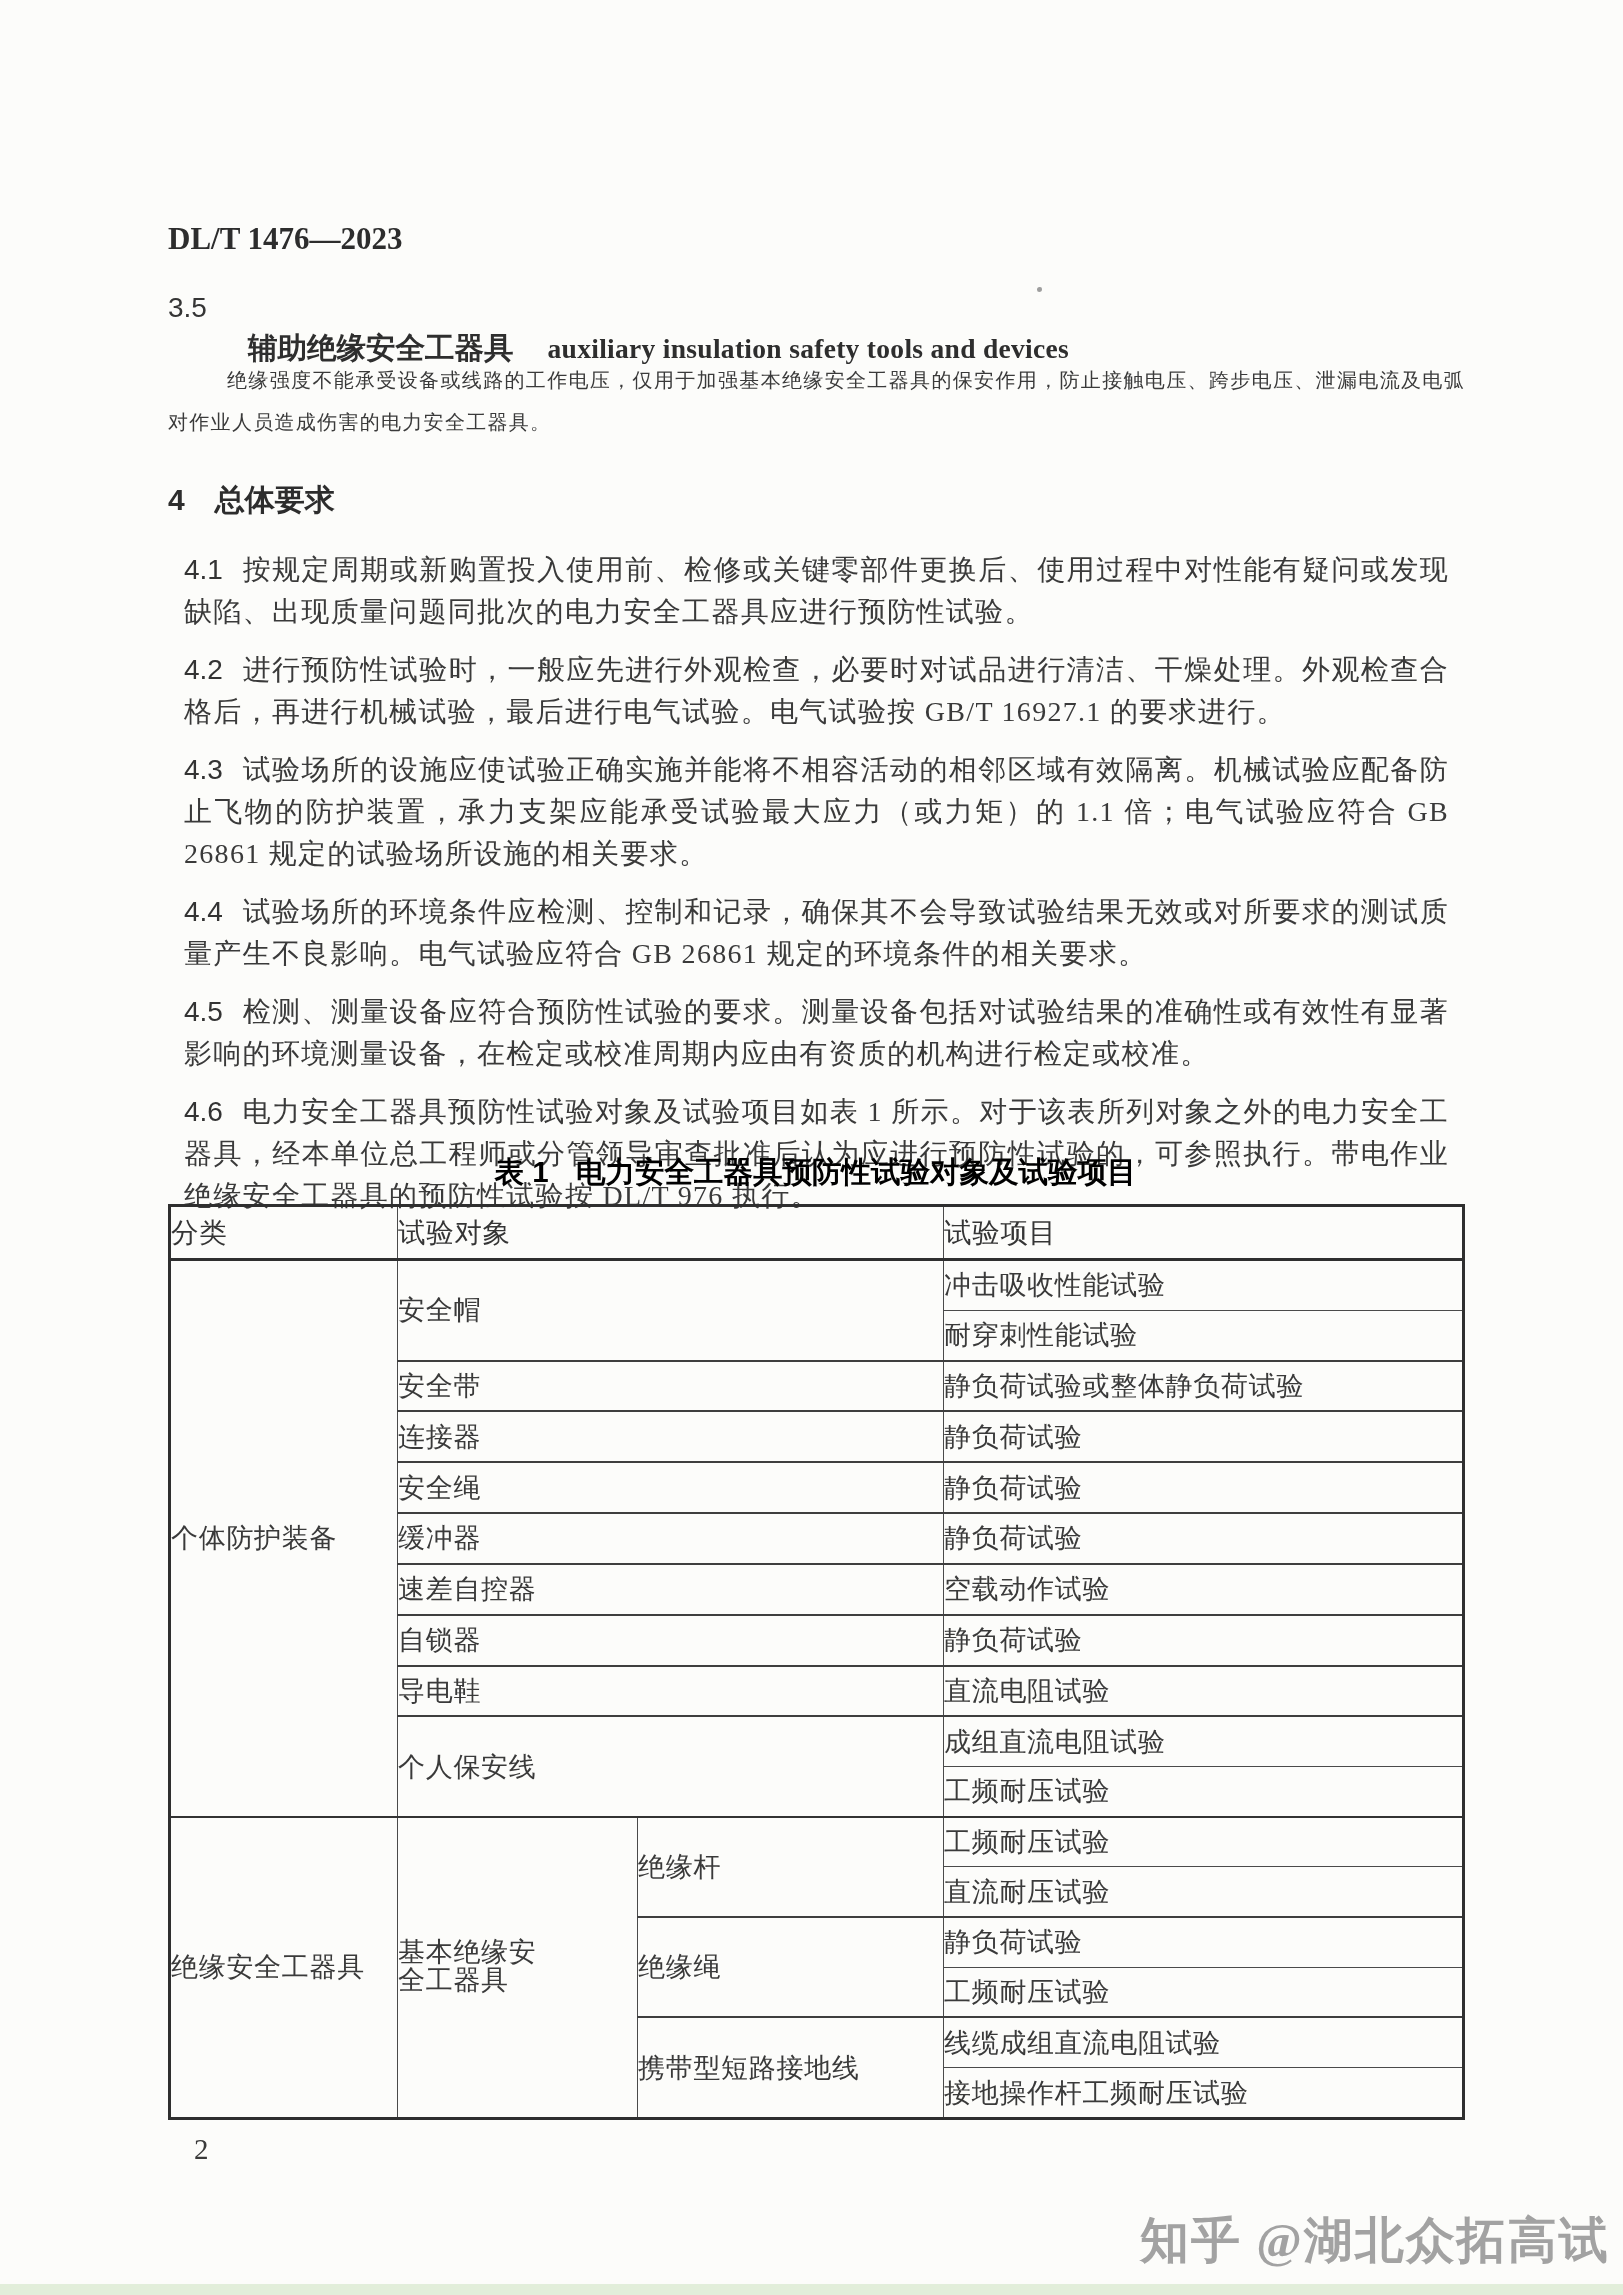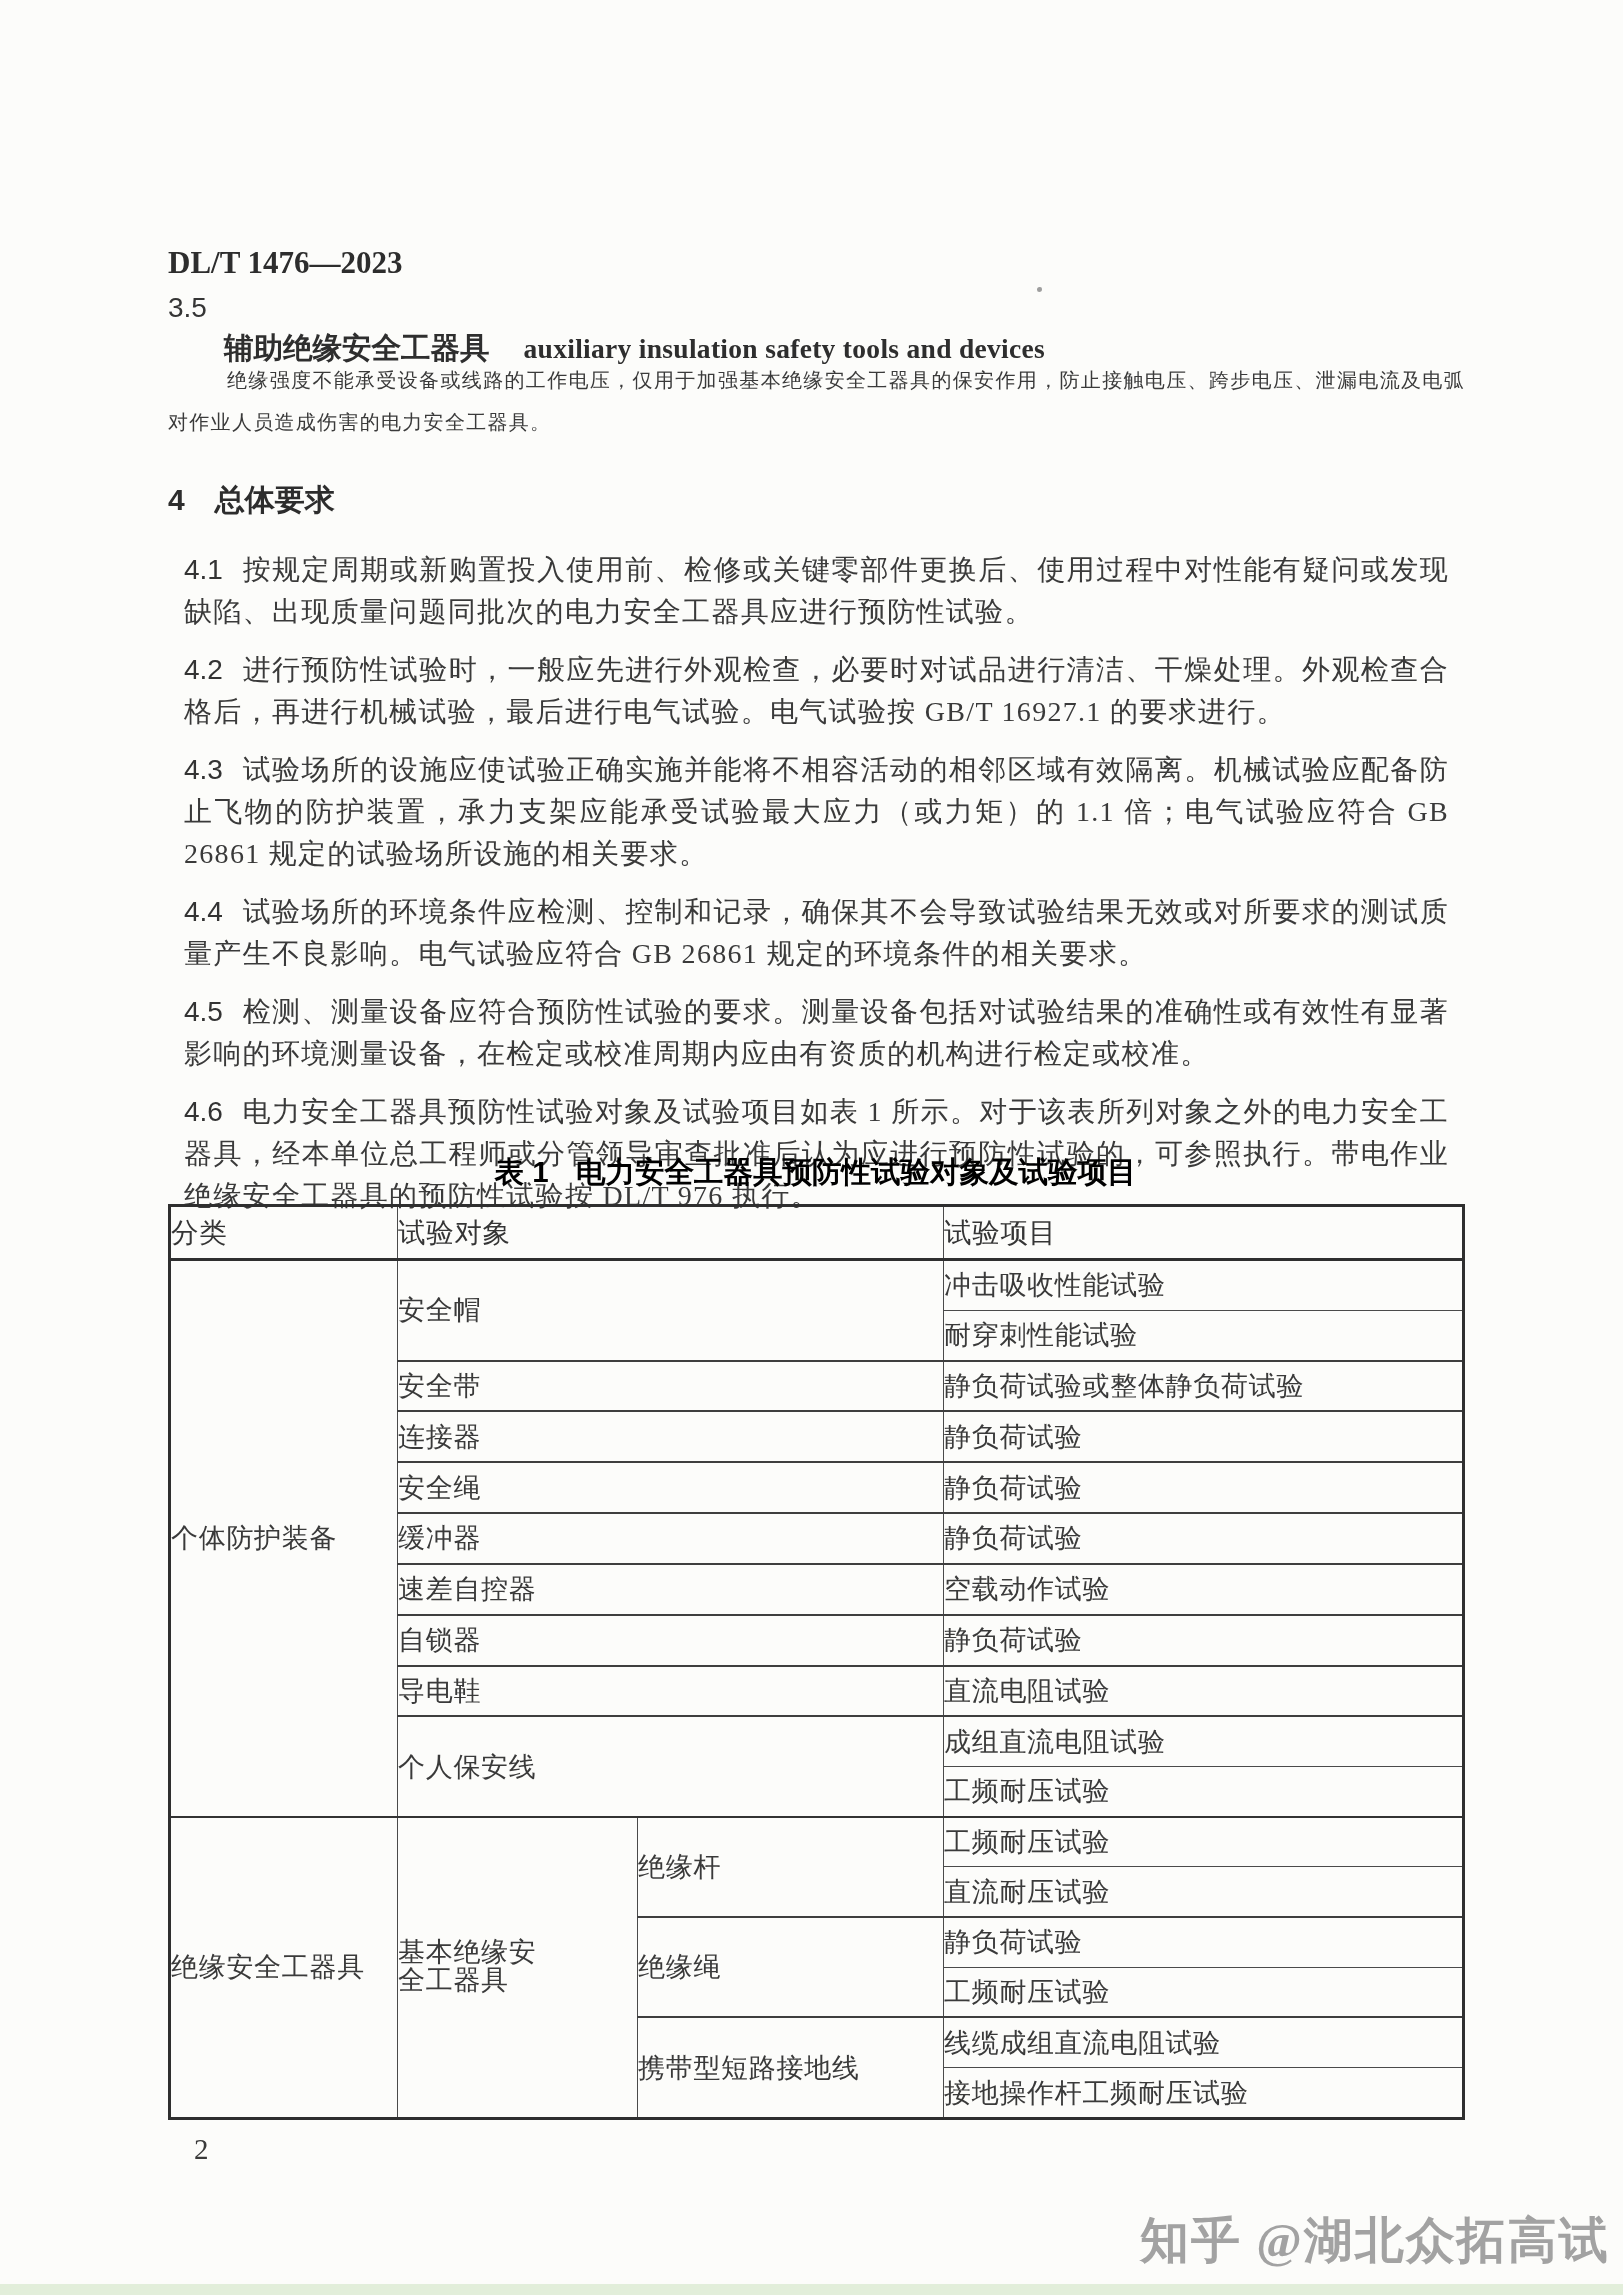--- a/index.html
+++ b/index.html
@@ -9,34 +9,33 @@
     background:#fcfcfa;
     overflow:hidden;
     font-family:"Liberation Serif","DejaVu Serif",serif;
     color:#383838;
   }
   
   .std-num{
     position:absolute;left:168px;top:221px;
     font-size:31px;font-weight:bold;letter-spacing:0;
     color:#2d2d2d;
-    margin-top:24px;
   }
   .speck{
     position:absolute;left:1037px;top:287px;width:5.2px;height:5.2px;
     background:#8d8d8d;border-radius:50% 40% 55% 45%;opacity:.85;
   }
   
   .clause-no{
     position:absolute;left:168px;top:292px;
     font-size:28px;color:#353535;
     font-family:"Liberation Sans","DejaVu Sans",sans-serif;
   }
   .term-line{position:absolute;left:224px;top:329px;font-size:29.5px;white-space:nowrap;}
-  .term-cn{font-family:"Liberation Sans","DejaVu Sans",sans-serif;font-weight:bold;color:#2e2e2e;}
+  .term-cn{font-family:"Liberation Sans","DejaVu Sans",sans-serif;font-weight:bold;color:#2e2e2e;margin-left:24px;}
   .term-en{font-family:"Liberation Serif","DejaVu Serif",serif;font-weight:bold;color:#2e2e2e;margin-left:34px;font-size:27.5px;letter-spacing:0.3px;}
   .definition{
     position:absolute;left:168px;top:359px;width:1297px;
     font-size:20px;line-height:42px;letter-spacing:1.3px;
     text-align:justify;text-indent:59px;color:#3a3a3a;
   }
   
   .sec-heading{
     position:absolute;left:168px;top:480px;
     font-family:"Liberation Sans","DejaVu Sans",sans-serif;

